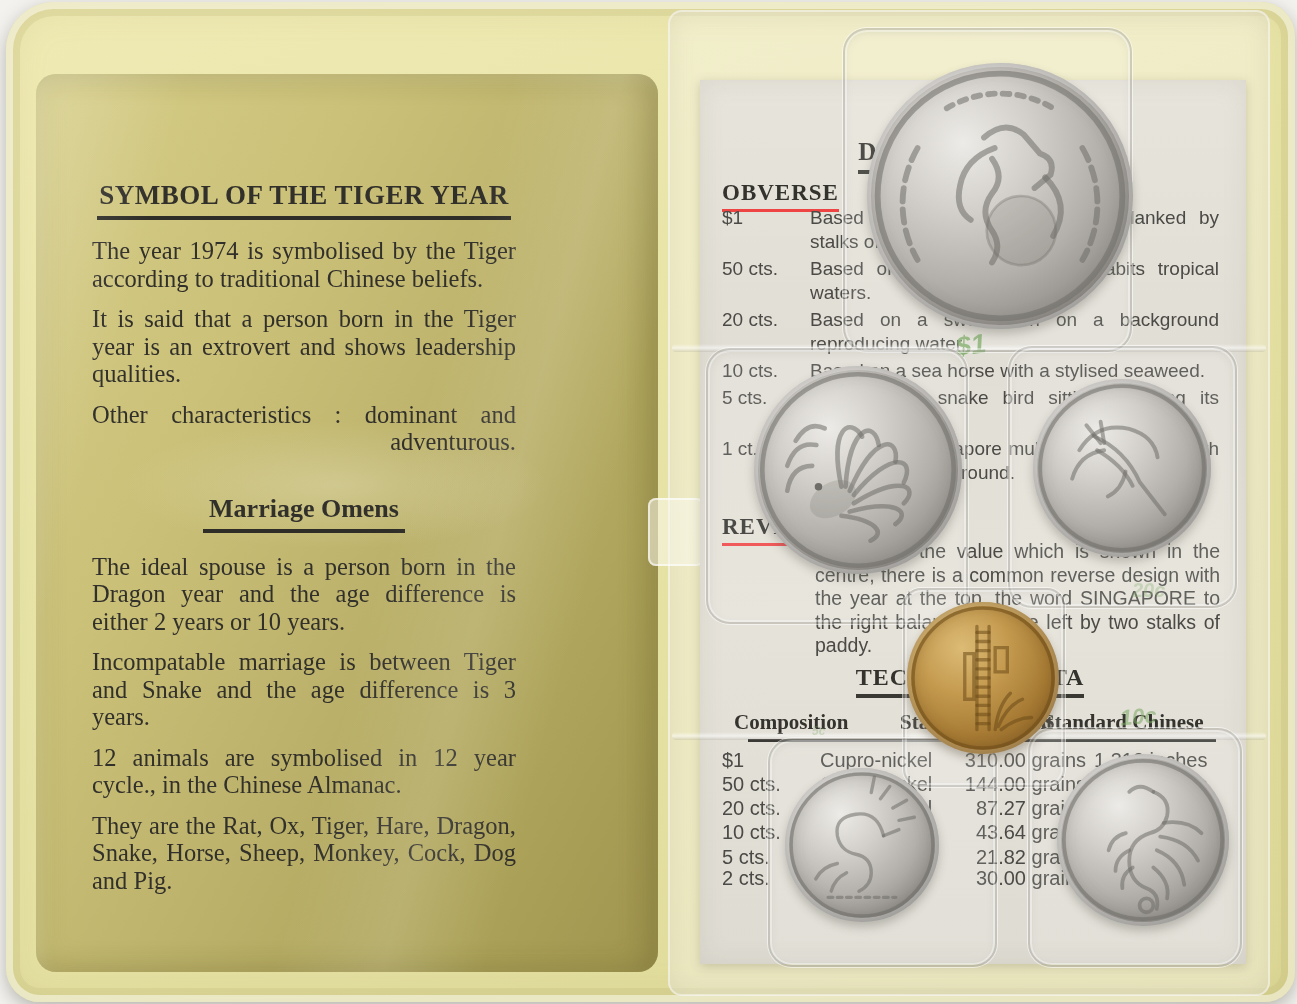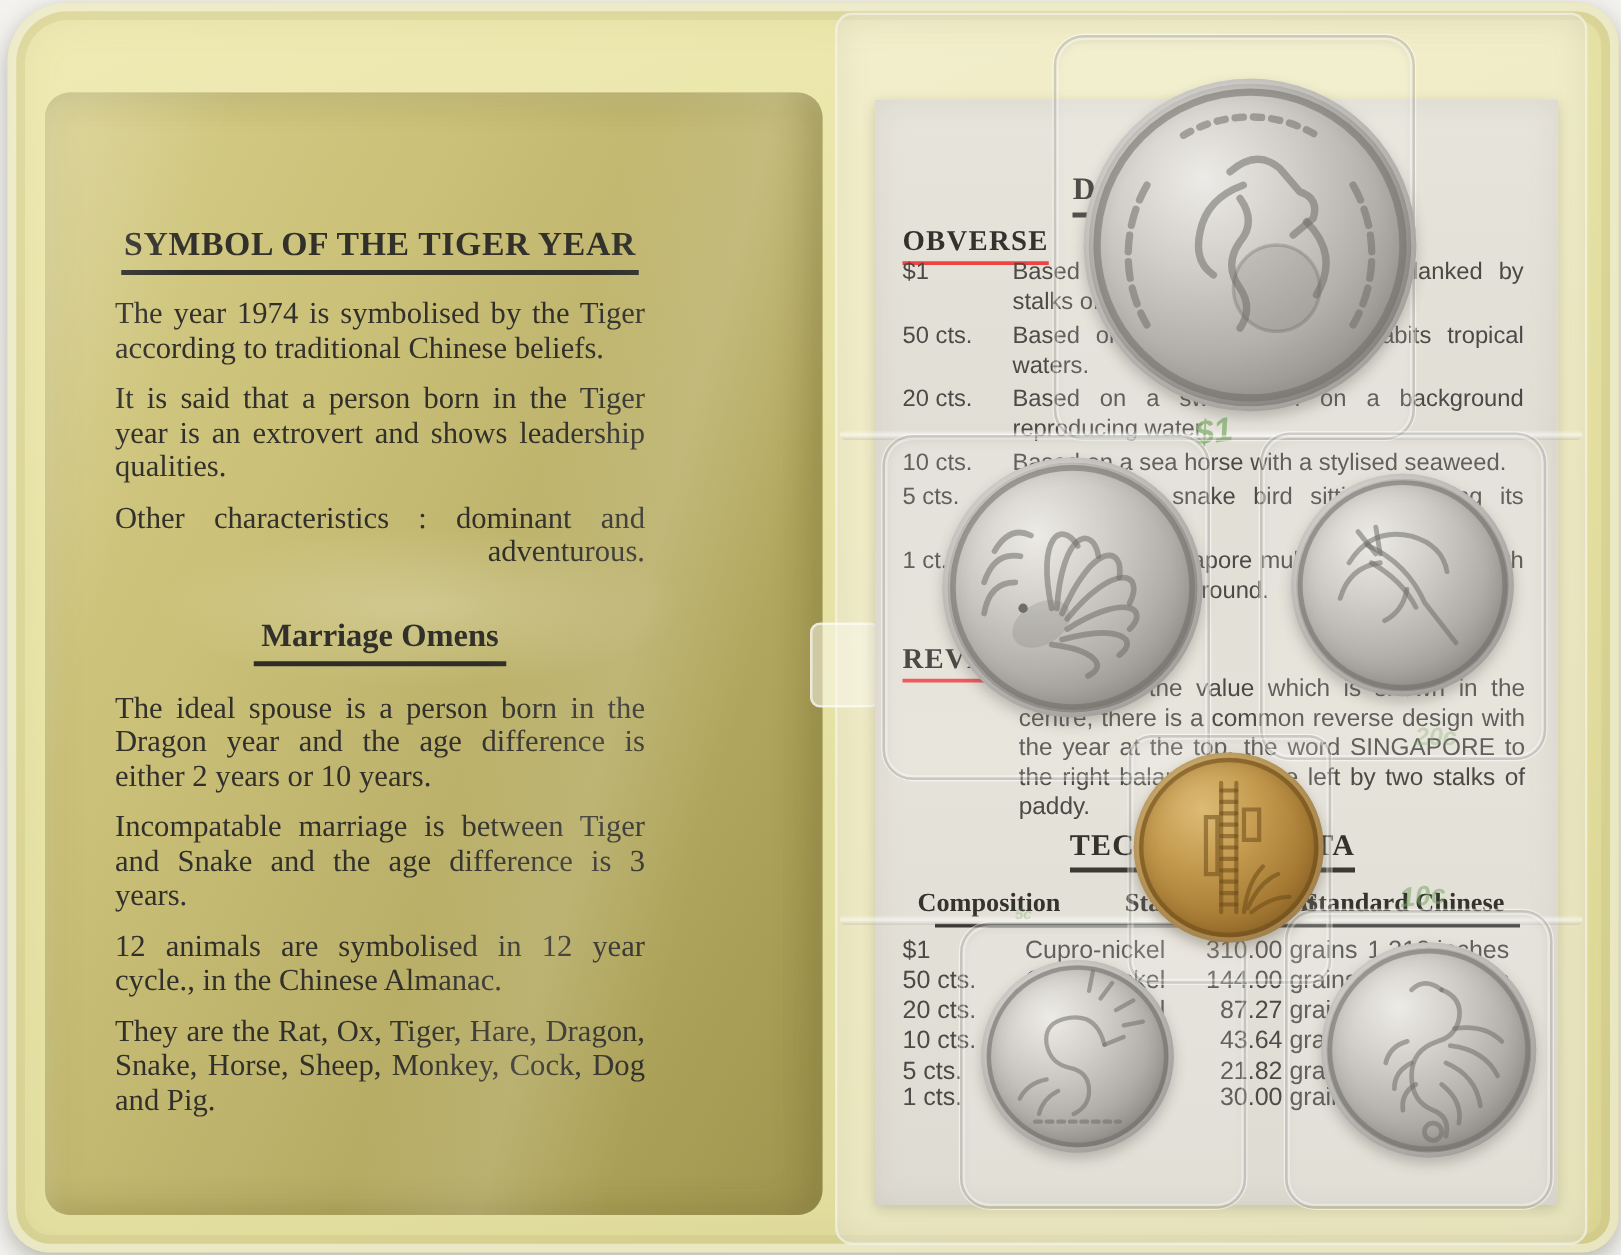--- a/index.html
+++ b/index.html
@@ -168,21 +168,21 @@
   <div class="row t-denom" style="top:820px;">10 cts.</div>
   <div class="row t-comp" style="top:820px;">Cupro-nickel</div>
   <div class="row t-wt" style="top:820px;">43.64 grains</div>
   <div class="row t-dia" style="top:820px;"></div>
 
   <div class="row t-denom" style="top:845px;">5 cts.</div>
   <div class="row t-comp" style="top:845px;">Cupro-nickel</div>
   <div class="row t-wt" style="top:845px;">21.82 grains</div>
   <div class="row t-dia" style="top:845px;"></div>
 
-  <div class="row t-denom" style="top:866px;">1 cts.</div>
+  <div class="row t-denom" style="top:866px;">2 cts.</div>
   <div class="row t-comp" style="top:866px;"></div>
   <div class="row t-wt" style="top:866px;">30.00 grains</div>
   <div class="row t-dia" style="top:866px;"></div>
 
   <div class="abs crease" style="top:344px;"></div>
   <div class="abs crease" style="top:732px;"></div>
 
   <div class="abs mark" style="left:956px;top:330px;font-size:27px;transform:rotate(-8deg);opacity:.8;">$1</div>
   <div class="abs mark" style="left:1132px;top:579px;font-size:20px;opacity:.35;">20c</div>
   <div class="abs mark" style="left:1120px;top:704px;font-size:22px;transform:rotate(-5deg);opacity:.55;">10c</div>

